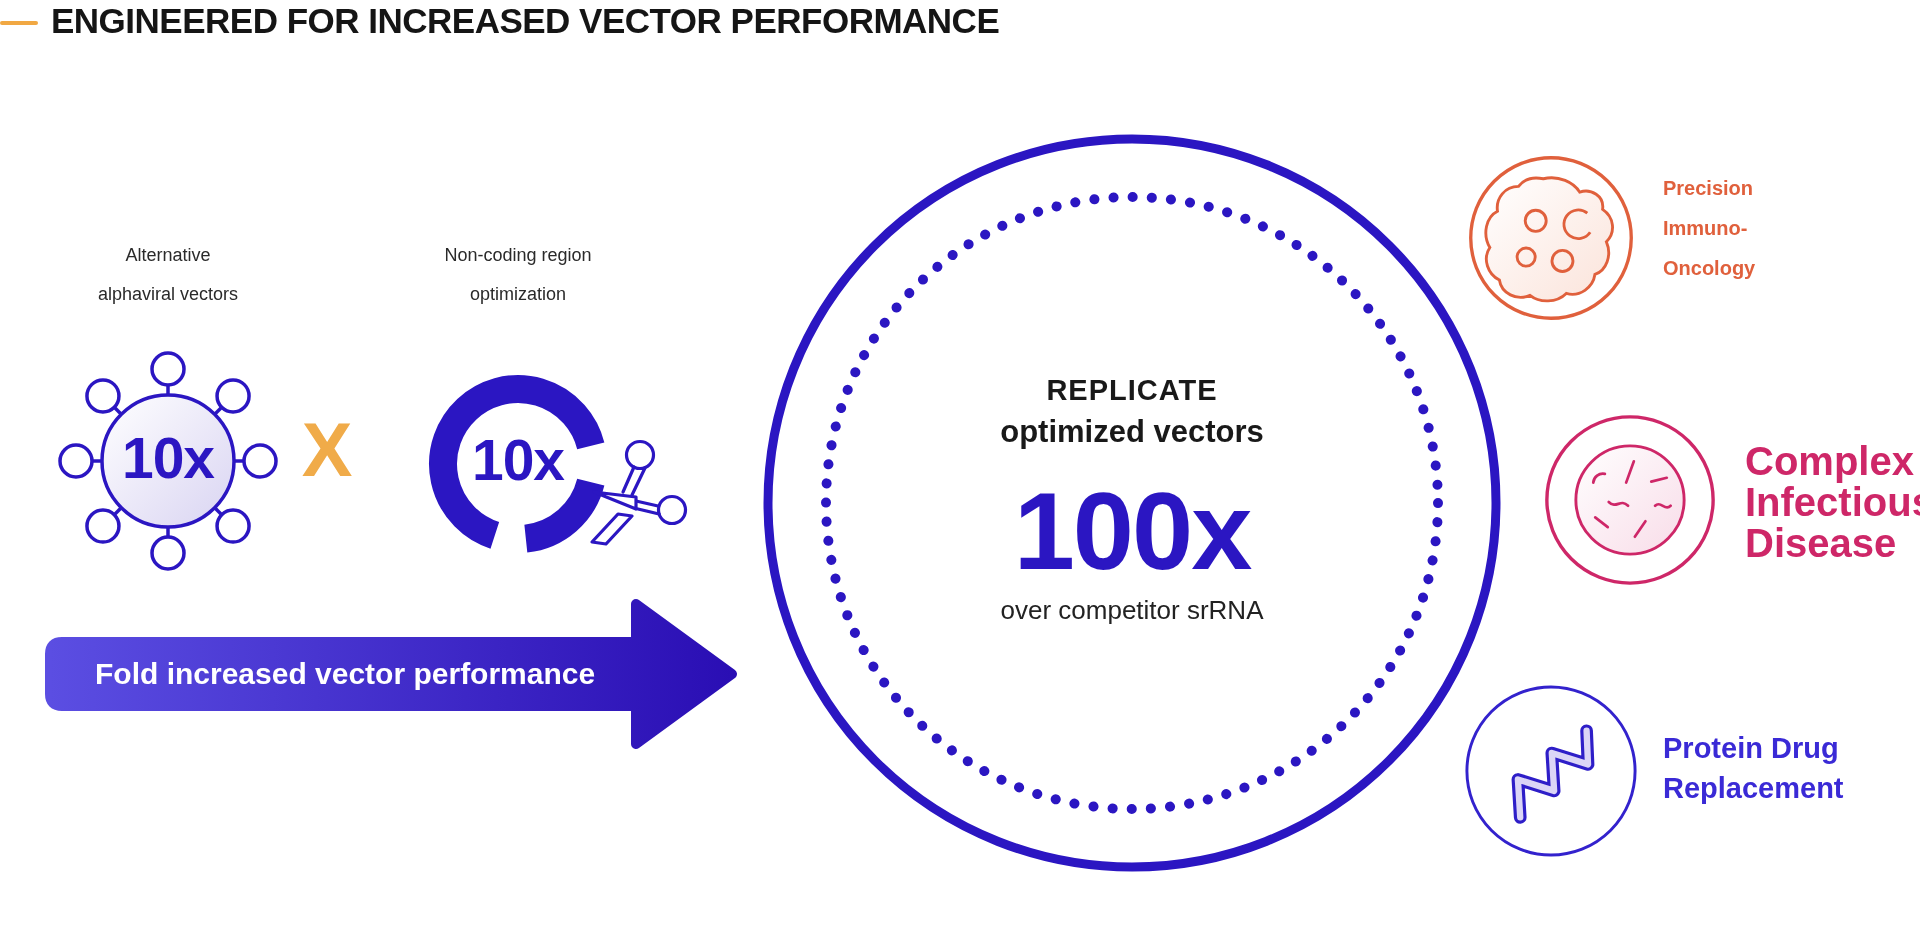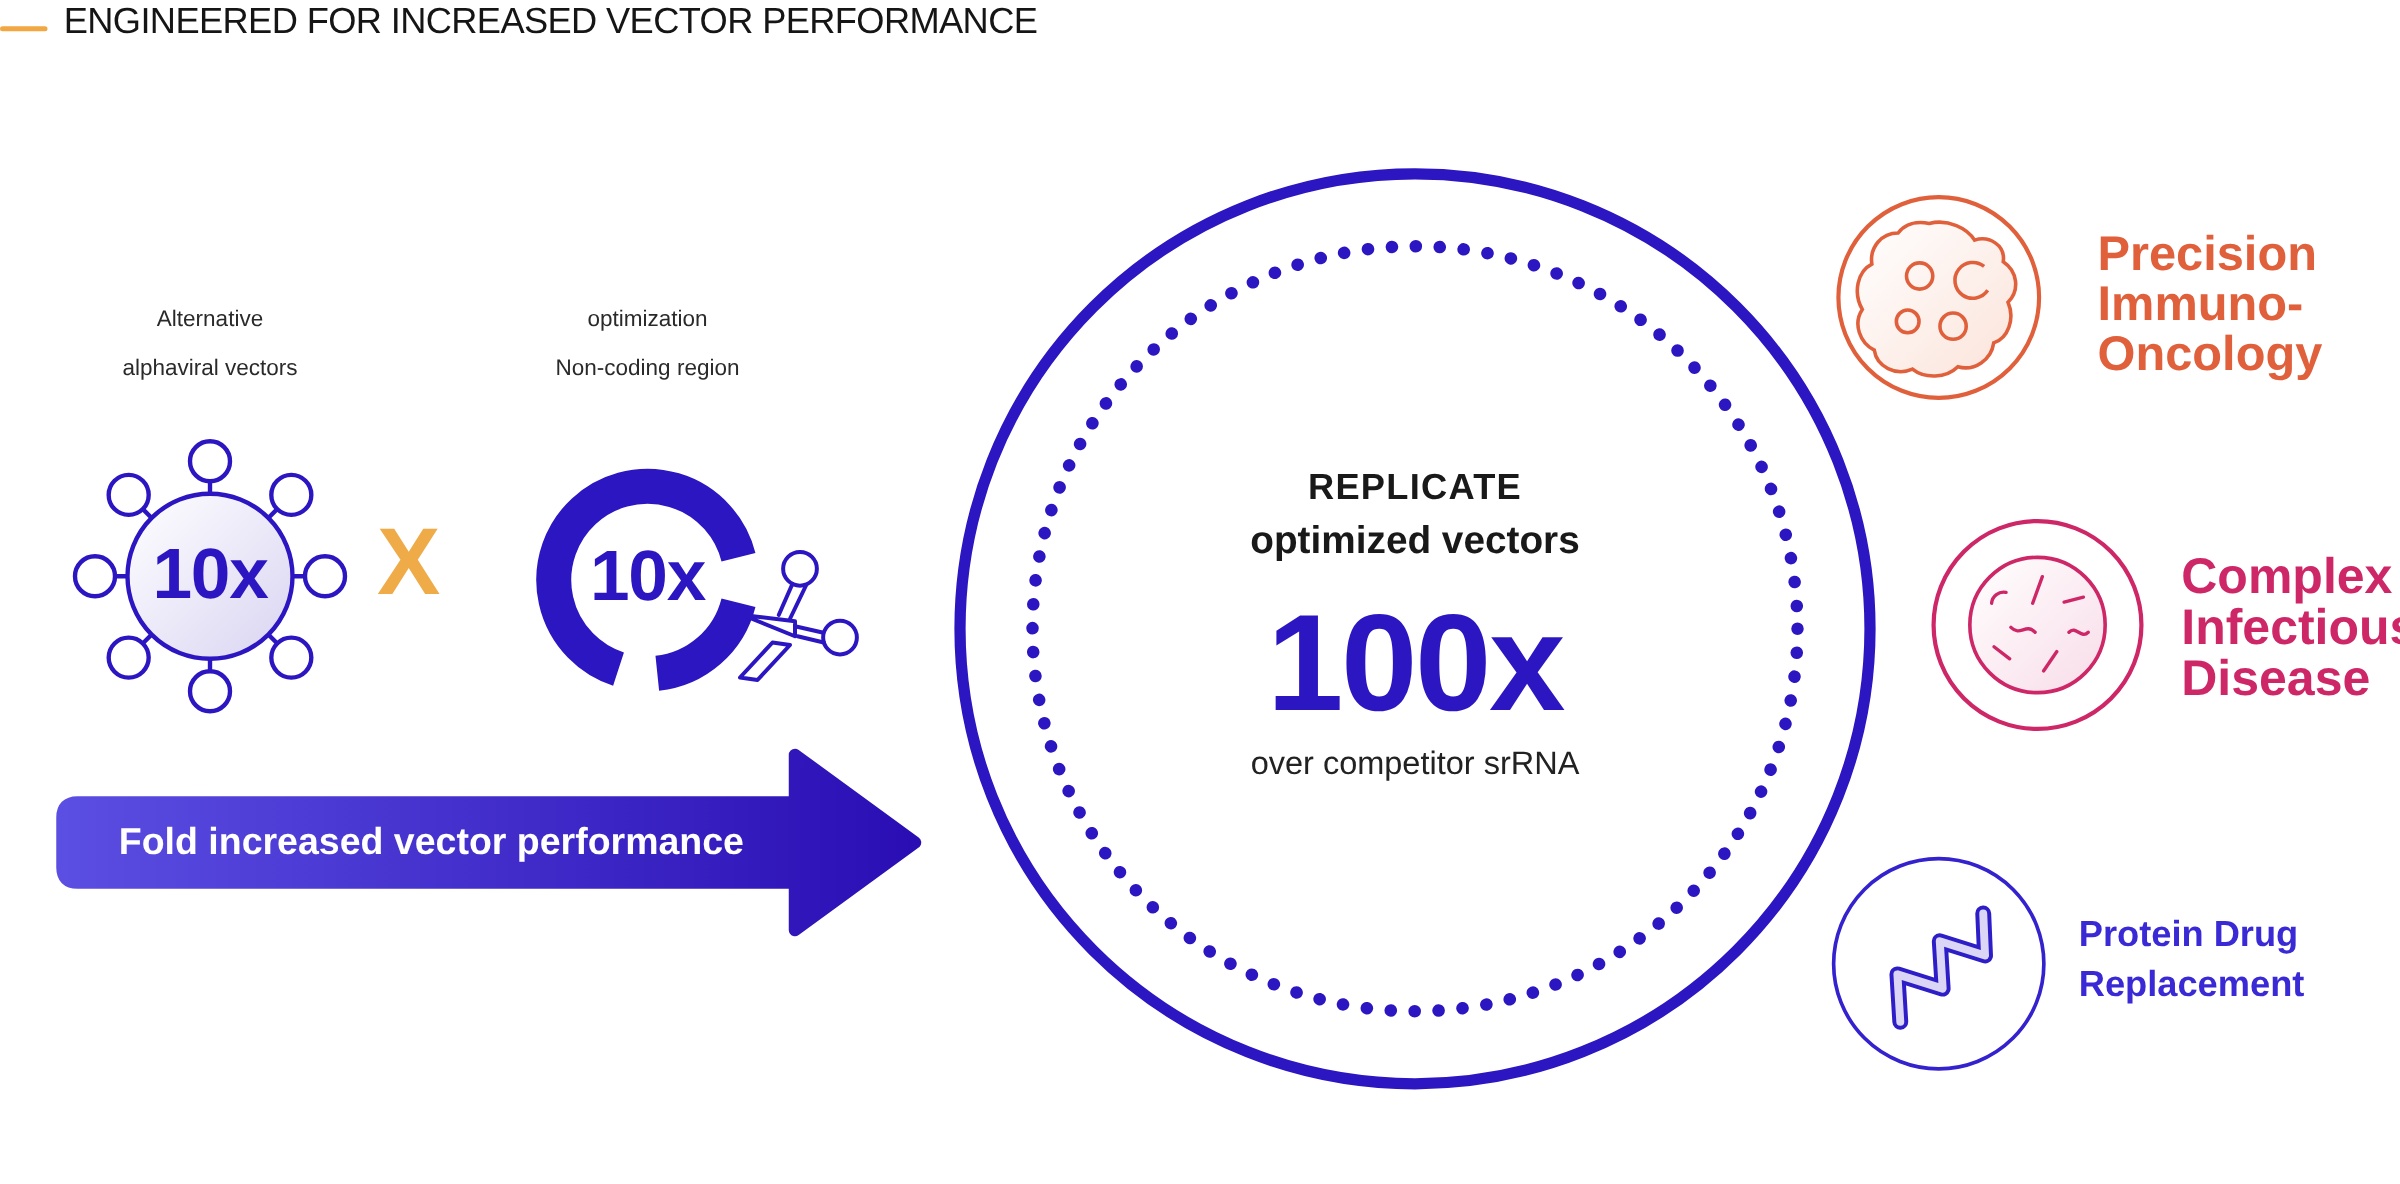--- a/index.html
+++ b/index.html
@@ -3,59 +3,59 @@
 <meta charset="utf-8">
 <style>
   html,body{margin:0;padding:0;background:#ffffff;}
   .slide{
     position:relative;width:1920px;height:947px;background:#ffffff;overflow:hidden;
     font-family:"Liberation Sans",sans-serif;
   }
   .abs{position:absolute;}
   
   .accent-dash{left:0;top:21px;width:38px;height:4px;background:#f1a843;border-radius:2px;}
-  .page-title{left:51px;top:1px;font-size:29px;font-weight:400;color:#151515;letter-spacing:-0.5px;white-space:nowrap;}
+  .page-title{left:51px;top:1px;font-size:35px;font-weight:700;color:#151515;letter-spacing:-0.5px;white-space:nowrap;}
   
   .factor-label{top:236px;text-align:center;font-size:18px;line-height:39px;color:#2a2a2a;}
   .factor-label-1{left:38px;width:260px;}
   .factor-label-2{left:358px;width:320px;}
   
   .operator{left:290px;top:412px;width:74px;text-align:center;font-size:76px;font-weight:800;color:#f0ab49;line-height:76px;}
   
   .arrow-label{left:95px;top:652px;width:560px;height:44px;line-height:44px;
     font-size:30px;font-weight:700;color:#ffffff;white-space:nowrap;}
   
   .result-text{left:872px;top:372px;width:520px;display:flex;flex-direction:column;align-items:center;text-align:left;}
   .result-brand{font-size:29px;line-height:36px;font-weight:700;letter-spacing:1px;color:#191919;}
   .result-subtitle{font-size:31px;line-height:40px;font-weight:700;color:#191919;margin-top:4px;}
   .result-value{font-size:110px;line-height:110px;font-weight:800;letter-spacing:-2px;color:#2b16c2;margin-top:24px;}
   .result-comparison{font-size:26px;line-height:40px;font-weight:400;color:#222222;margin-top:4px;}
   
   .app-label{font-weight:700;white-space:nowrap;}
-  .app-label-1{left:1663px;top:184px;font-size:39px;line-height:40px;color:#e0603c;margin-left:15px;}
+  .app-label-1{left:1663px;top:168px;font-size:20px;line-height:40px;color:#e0603c;}
   .app-label-2{left:1745px;top:441px;font-size:40px;line-height:41px;color:#ce2768;}
   .app-label-3{left:1663px;top:728px;font-size:29px;line-height:40px;color:#3a2ad6;}
   svg{display:block;}
   .icon-value{font-family:"Liberation Sans",sans-serif;font-weight:800;letter-spacing:-1px;fill:#2b16c2;}
 </style>
 </head>
 <body>
 
 <div class="slide">
 
   <div class="abs accent-dash"></div>
   <div class="abs page-title">ENGINEERED FOR INCREASED VECTOR PERFORMANCE</div>
 
   <div class="abs factor-label factor-label-1">
     <div>Alternative</div>
     <div>alphaviral vectors</div>
   </div>
   <div class="abs factor-label factor-label-2">
+    <div>Non-coding region</div>
     <div>optimization</div>
-    <div>Non-coding region</div>
   </div>
 
   <svg class="abs" style="left:48px;top:341px;" width="240" height="240" viewBox="-120 -120 240 240">
     <defs>
       <linearGradient id="virusGrad" x1="0" y1="0" x2="1" y2="1">
         <stop offset="0" stop-color="#ffffff"></stop>
           <stop offset="1" stop-color="#d9d4f2"></stop>
       </linearGradient>
     </defs>
     <g stroke="#2b16c2" stroke-width="3.5" fill="none">

